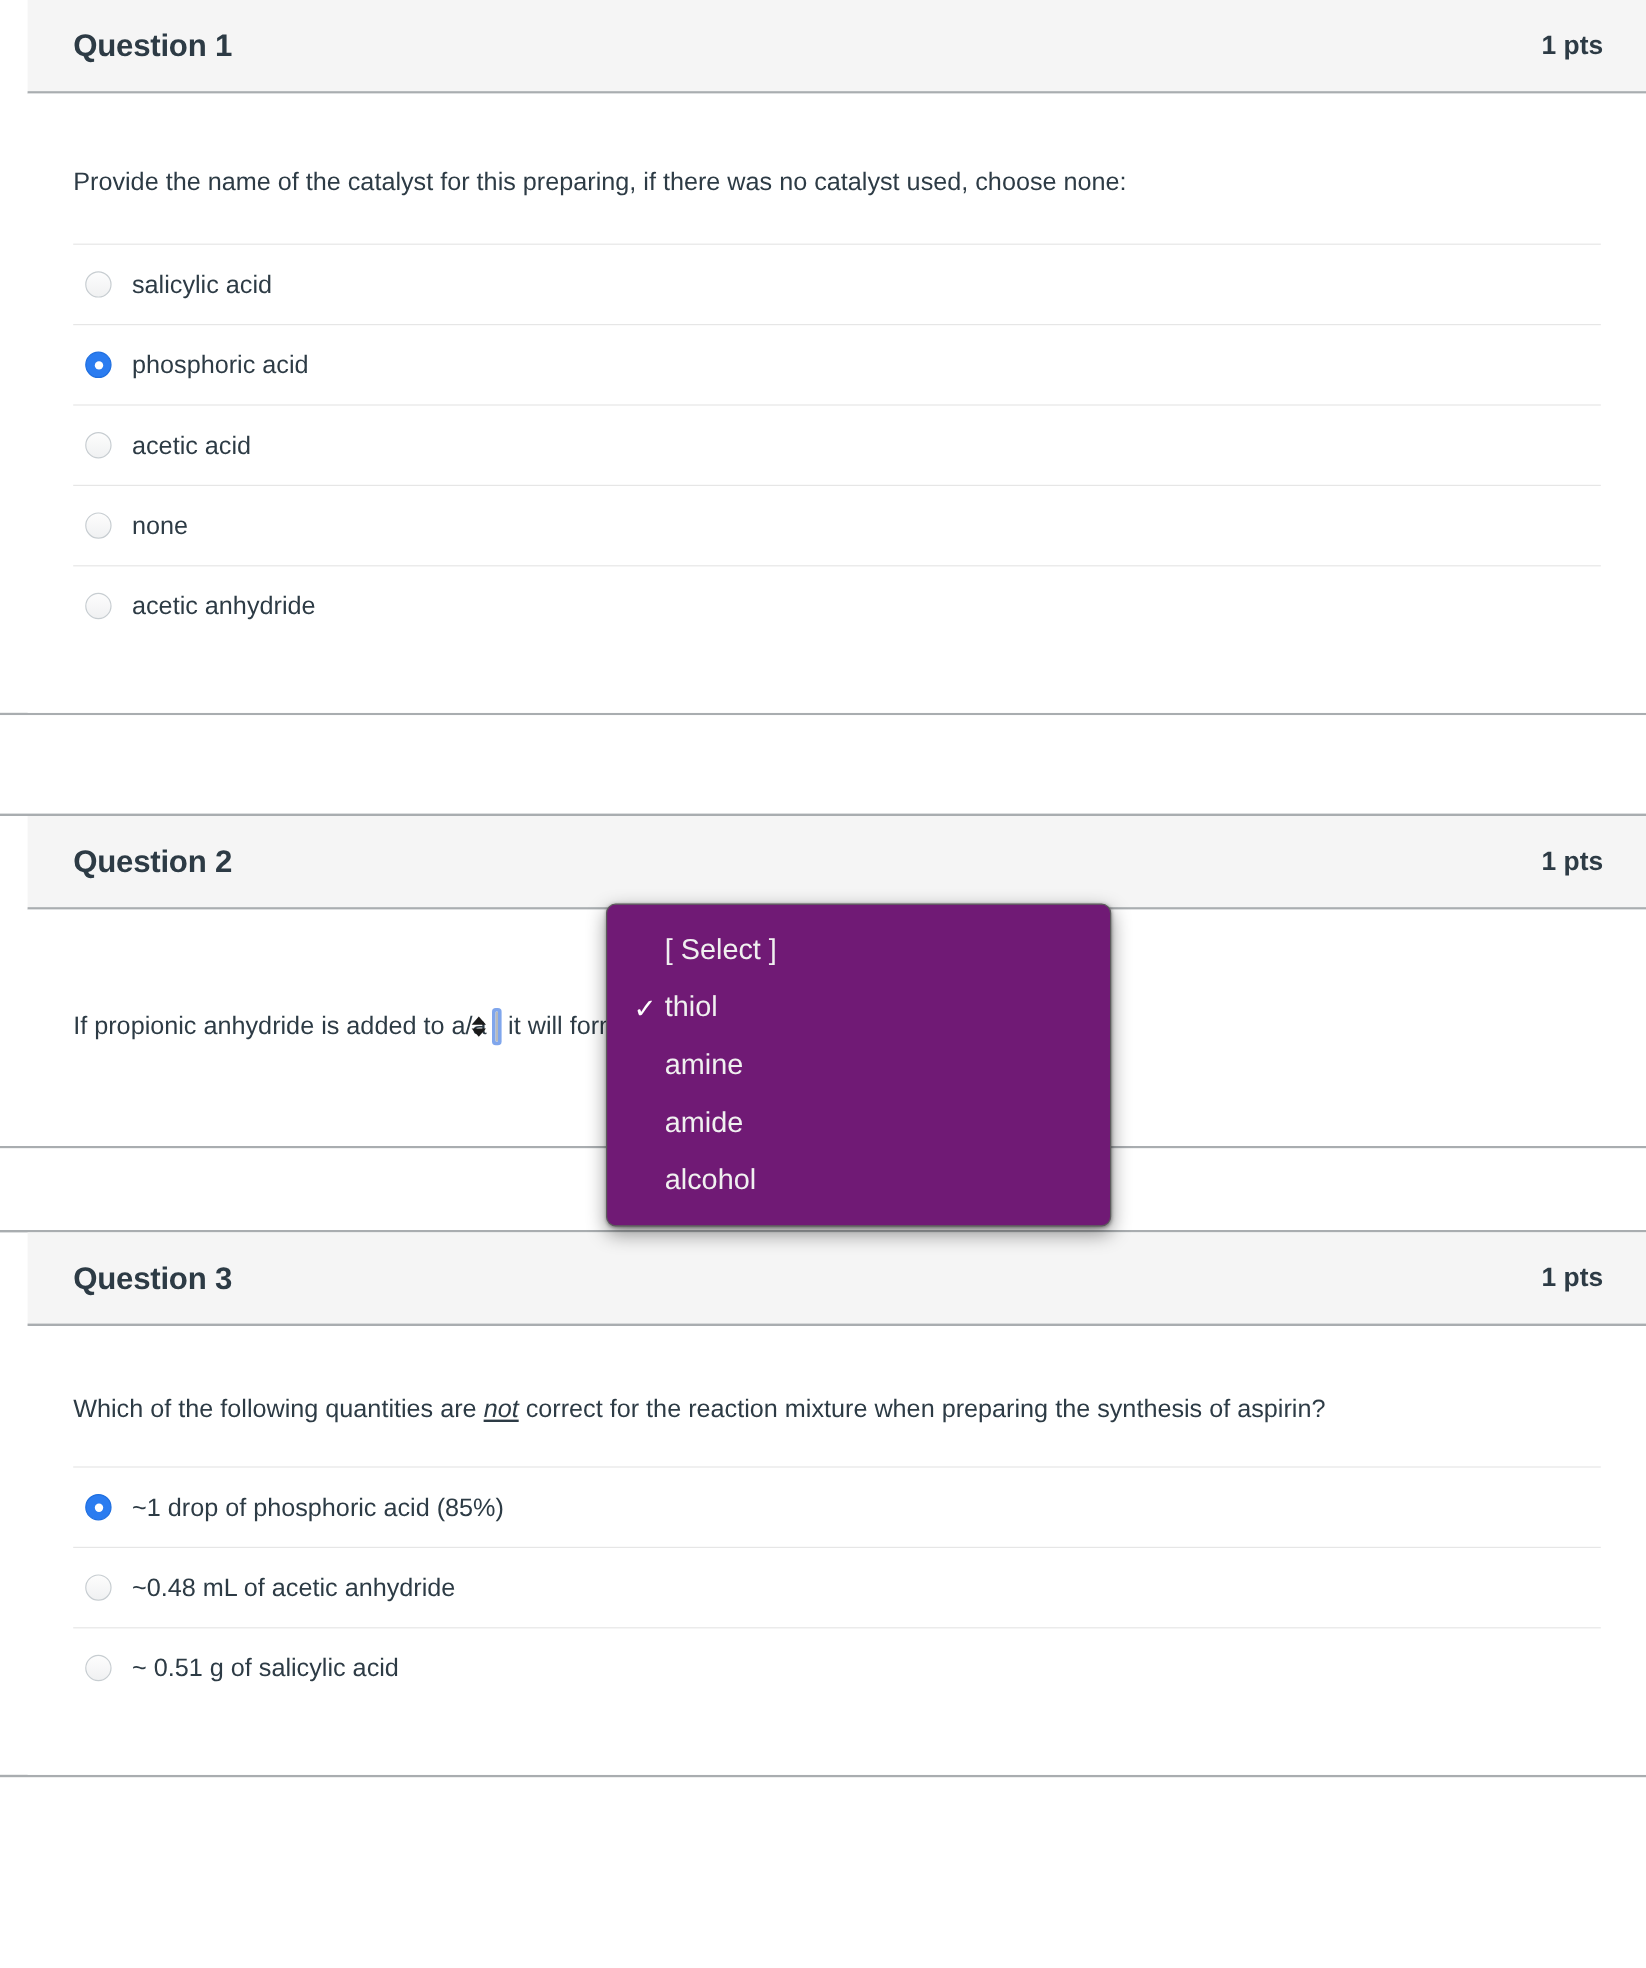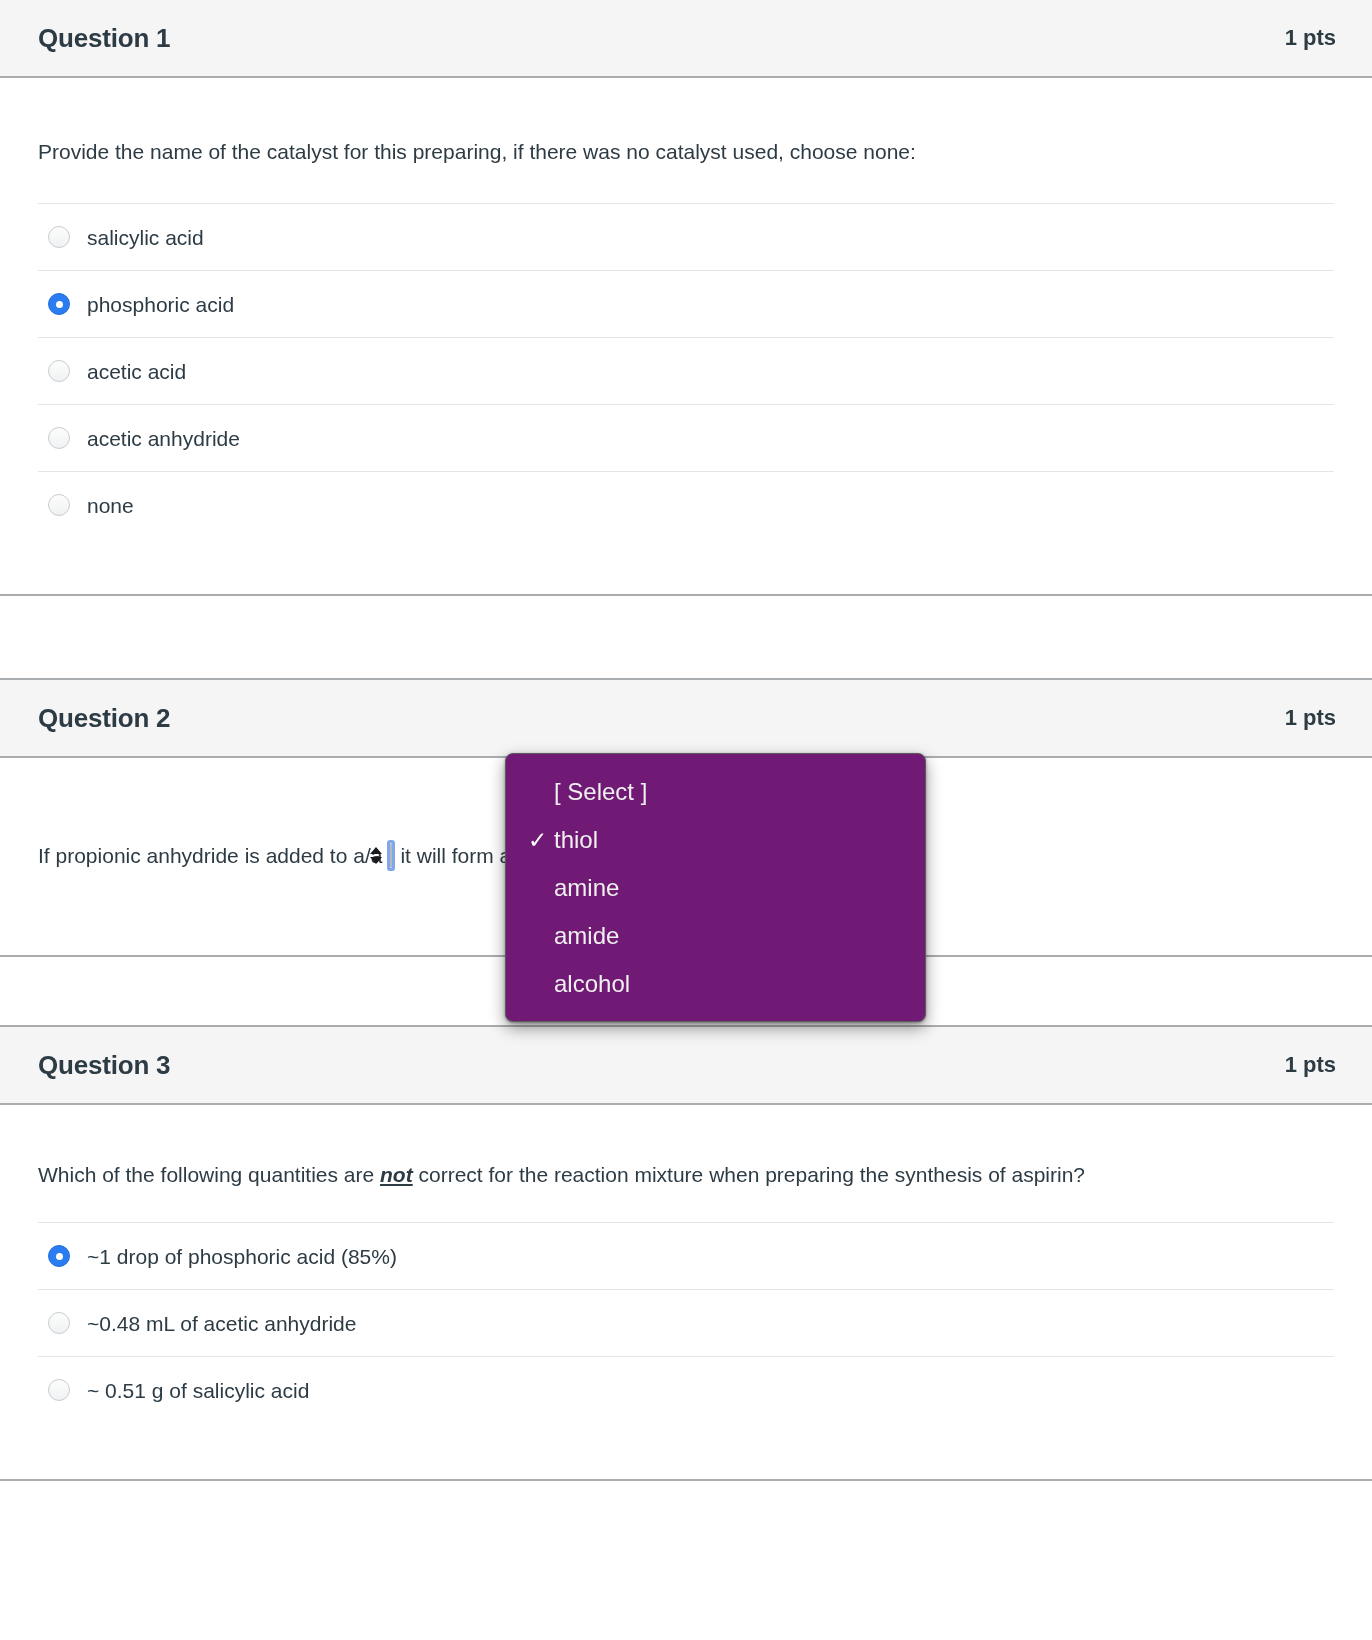--- a/index.html
+++ b/index.html
@@ -17,20 +17,21 @@
     width: 1372px;
     min-height: 1640px;
     overflow: hidden;
   }
 
   
   .question-block {
     background: #ffffff;
     border-top: 2px solid #a9adb0;
     border-bottom: 2px solid #a9adb0;
+    padding-left: 23px;
   }
 
   .q-header {
     background: #f5f5f5;
     height: 78px;
     display: flex;
     align-items: center;
     justify-content: space-between;
     padding: 0 36px 0 38px;
     border-bottom: 2px solid #a9adb0;
@@ -56,21 +57,21 @@
     font-size: 21px;
     line-height: 43px;
     color: #2d3b45;
     padding-top: 52px;
     padding-bottom: 30px;
     font-weight: 400;
   }
   .q-text.tight { padding-top: 48px; padding-bottom: 26px; }
 
   .q-text .em-not {
-    font-weight: bold;
+    font-weight: normal;
     font-style: italic;
     text-decoration: underline;
   }
 
   
   .answers { padding-bottom: 56px; }
 
   .answer-row {
     display: flex;
     align-items: center;
@@ -220,26 +221,26 @@
           <span class="answer-label">phosphoric acid</span>
         </div>
 
         <div class="answer-row">
           <span class="radio"></span>
           <span class="answer-label">acetic acid</span>
         </div>
 
         <div class="answer-row">
           <span class="radio"></span>
+          <span class="answer-label">none</span>
+        </div>
+
+        <div class="answer-row">
+          <span class="radio"></span>
           <span class="answer-label">acetic anhydride</span>
-        </div>
-
-        <div class="answer-row">
-          <span class="radio"></span>
-          <span class="answer-label">none</span>
         </div>
 
       </div>
     </div>
   </div>
 
   <div class="gap"></div>
 
   <div class="question-block">
     <div class="q-header">

